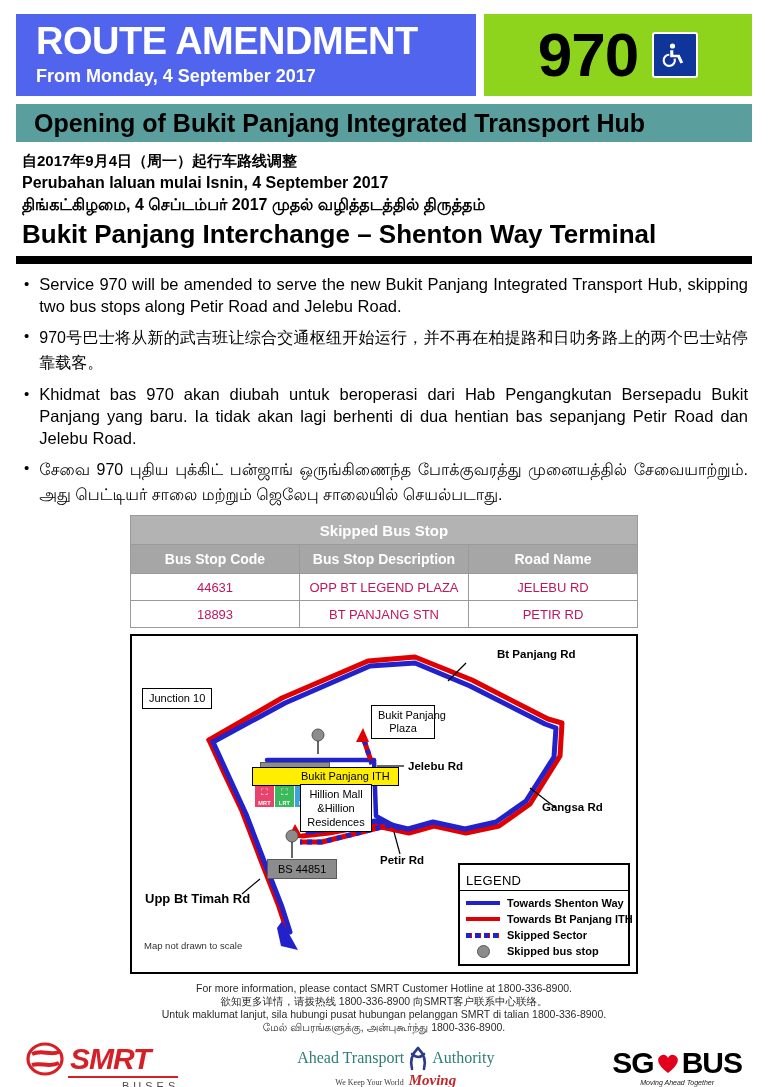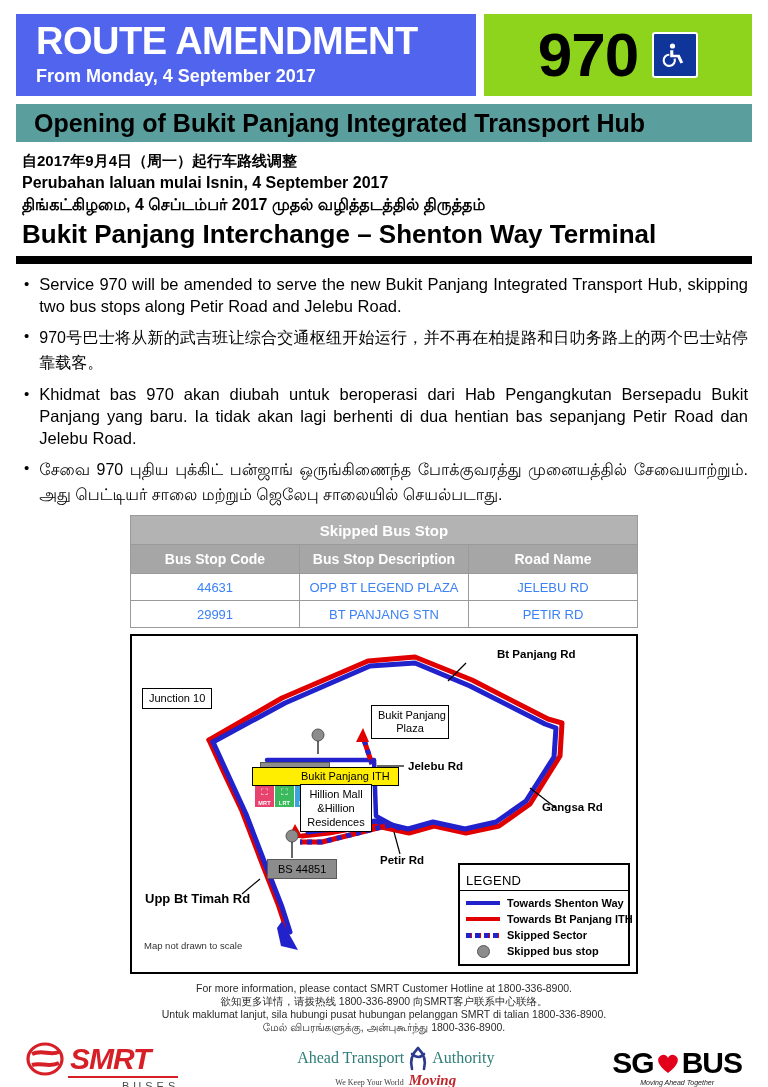--- a/index.html
+++ b/index.html
@@ -171,21 +171,21 @@
   table.skipped th.col {
     background: #a6a6a6;
     color: #ffffff;
     font-weight: bold;
     font-size: 14px;
     height: 26px;
   }
   table.skipped td {
     background: #ffffff;
     height: 24px;
-    color: #3b82f6;
+    color: #be185d;
   }
 
   
   .map-box {
     margin: 6px auto 0 auto;
     width: 508px;
     height: 340px;
     border: 2px solid #000;
     position: relative;
     background: #ffffff;
@@ -430,21 +430,21 @@
         <th class="col">Road Name</th>
       </tr>
     </thead>
     <tbody>
       <tr>
         <td>44631</td>
         <td>OPP BT LEGEND PLAZA</td>
         <td>JELEBU RD</td>
       </tr>
       <tr>
-        <td>29991</td>
+        <td>18893</td>
         <td>BT PANJANG STN</td>
         <td>PETIR RD</td>
       </tr>
     </tbody>
   </table>
 </div>
 
 <div class="map-box">
   <svg class="map-svg" viewBox="0 0 504 336">
 
@@ -487,21 +487,21 @@
 
   <div class="map-label" style="left:365px; top:12px;">Bt Panjang Rd</div>
   <div class="map-label" style="left:410px; top:165px;">Gangsa Rd</div>
   <div class="map-label" style="left:276px; top:124px;">Jelebu Rd</div>
   <div class="map-label" style="left:248px; top:218px;">Petir Rd</div>
   <div class="map-label" style="left:13px; top:256px; font-size:13px;">Upp Bt Timah Rd</div>
   <div class="map-label plain" style="left:12px; top:303px; font-size:9.5px; color:#333;">Map not drawn to scale</div>
 
   <div class="box-label" style="left:10px; top:52px;">Junction 10</div>
 
-  <div class="box-label" style="left:239px; top:69px; width:78px;">
+  <div class="box-label" style="left:239px; top:69px; width:64px;">
     <div>Bukit Panjang</div>
     <div>Plaza</div>
   </div>
 
   <div class="bs-label" style="left:128px; top:86px;margin-top:40px;">BS 44631</div>
   <div class="bs-label" style="left:135px; top:223px;">BS 44851</div>
 
   <div class="ith-label" style="left:120px; top:131px;padding-left:48px;">Bukit Panjang ITH</div>
 
   <div class="modes" style="left:123px; top:150px;">

